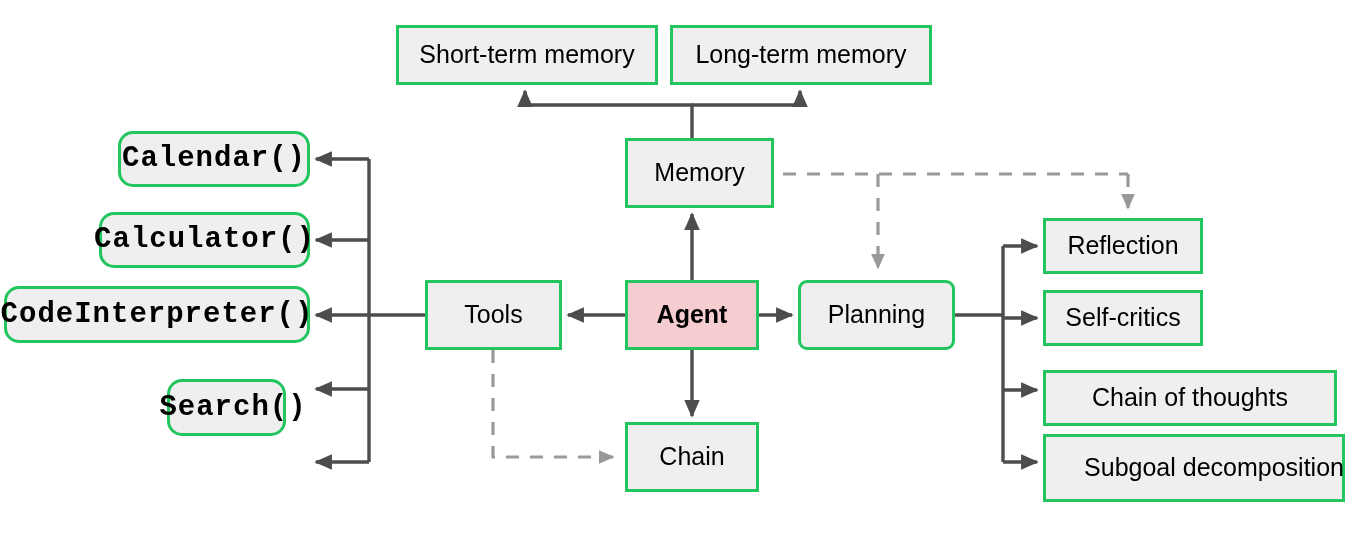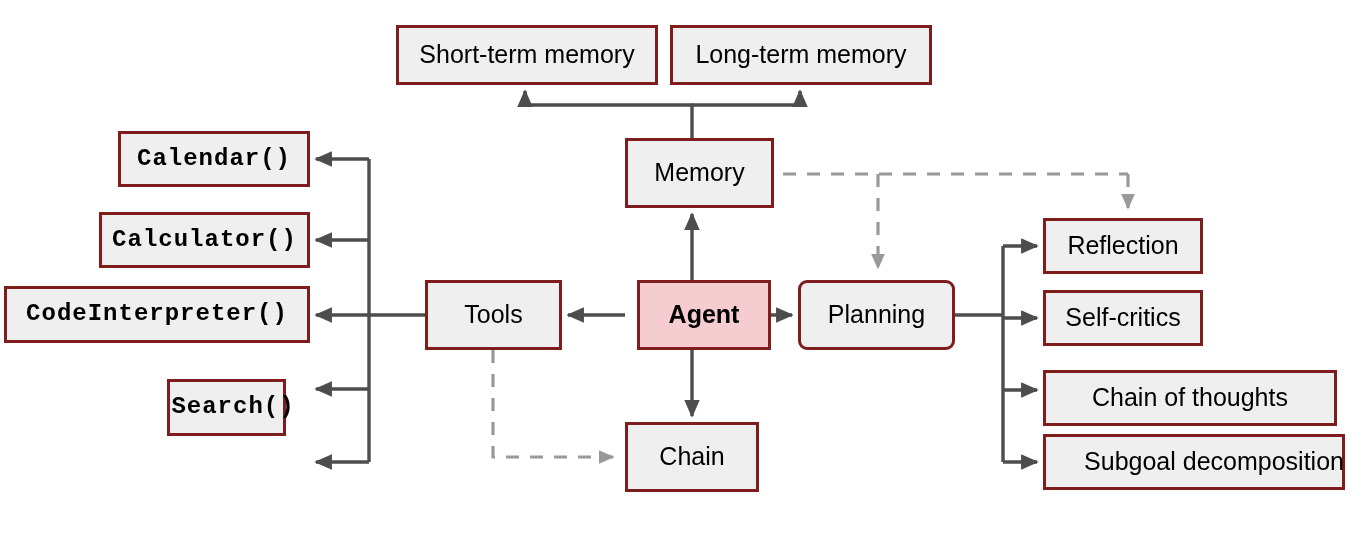--- a/index.html
+++ b/index.html
@@ -24,35 +24,36 @@
     position: absolute;
     left: 0; top: 0;
     width: 1358px;
     height: 538px;
     pointer-events: none;
   }
   .node {
     position: absolute;
     box-sizing: border-box;
     background: #efefef;
-    border: 3px solid #7f1d1d;
+    border: 3px solid #22c55e;
     display: flex;
     align-items: center;
     justify-content: center;
     color: #000000;
     font-size: 25px;
     line-height: 1.1;
     white-space: nowrap;
     letter-spacing: 0px;
   }
   .node.mono {
     font-family: "Liberation Mono", "DejaVu Sans Mono", monospace;
     font-weight: bold;
-    font-size: 24px;
+    font-size: 29px;
     letter-spacing: 1px;
+    border-radius: 15px;
   }
   .node.bold {
     font-weight: bold;
   }
   .node.accent {
     background: #f5ccd0;
   }
 </style>
 </head>
 <body>
@@ -107,21 +108,21 @@
       <path d="M 493 350 L 493 457 L 613 457" marker-end="url(#arrow-dashed)"></path>
     </g>
   </svg>
 
   <div class="node" style="left:396px; top:25px; width:262px; height:60px;">Short-term memory</div>
 
   <div class="node" style="left:670px; top:25px; width:262px; height:60px;">Long-term memory</div>
 
   <div class="node" style="left:625px; top:138px; width:149px; height:70px;">Memory</div>
 
-  <div class="node accent bold" style="left:625px; top:280px; width:134px; height:70px;margin-left:12px;">Agent</div>
+  <div class="node accent bold" style="left:625px; top:280px; width:134px; height:70px;">Agent</div>
 
   <div class="node" style="left:625px; top:422px; width:134px; height:70px;">Chain</div>
 
   <div class="node" style="left:425px; top:280px; width:137px; height:70px;">Tools</div>
 
   <div class="node" style="left:798px; top:280px; width:157px; height:70px;border-radius:9px;">Planning</div>
 
   <div class="node mono" style="left:118px; top:131px; width:192px; height:56px;">Calendar()</div>
 
   <div class="node mono" style="left:99px; top:212px; width:211px; height:56px;">Calculator()</div>
@@ -130,15 +131,15 @@
 
   <div class="node mono" style="left:167px; top:379px; width:119px; height:57px;padding-left:13px;">Search()</div>
 
 
   <div class="node" style="left:1043px; top:218px; width:160px; height:56px;">Reflection</div>
 
   <div class="node" style="left:1043px; top:290px; width:160px; height:56px;">Self-critics</div>
 
   <div class="node" style="left:1043px; top:362px; width:294px; height:56px;margin-top:8px;">Chain of thoughts</div>
 
-  <div class="node" style="left:1043px; top:434px; width:302px; height:56px;padding-left:40px;">Subgoal decomposition</div>
+  <div class="node" style="left:1043px; top:434px; width:302px; height:68px;padding-left:40px;">Subgoal decomposition</div>
 
 </div>
 
 </body></html>

